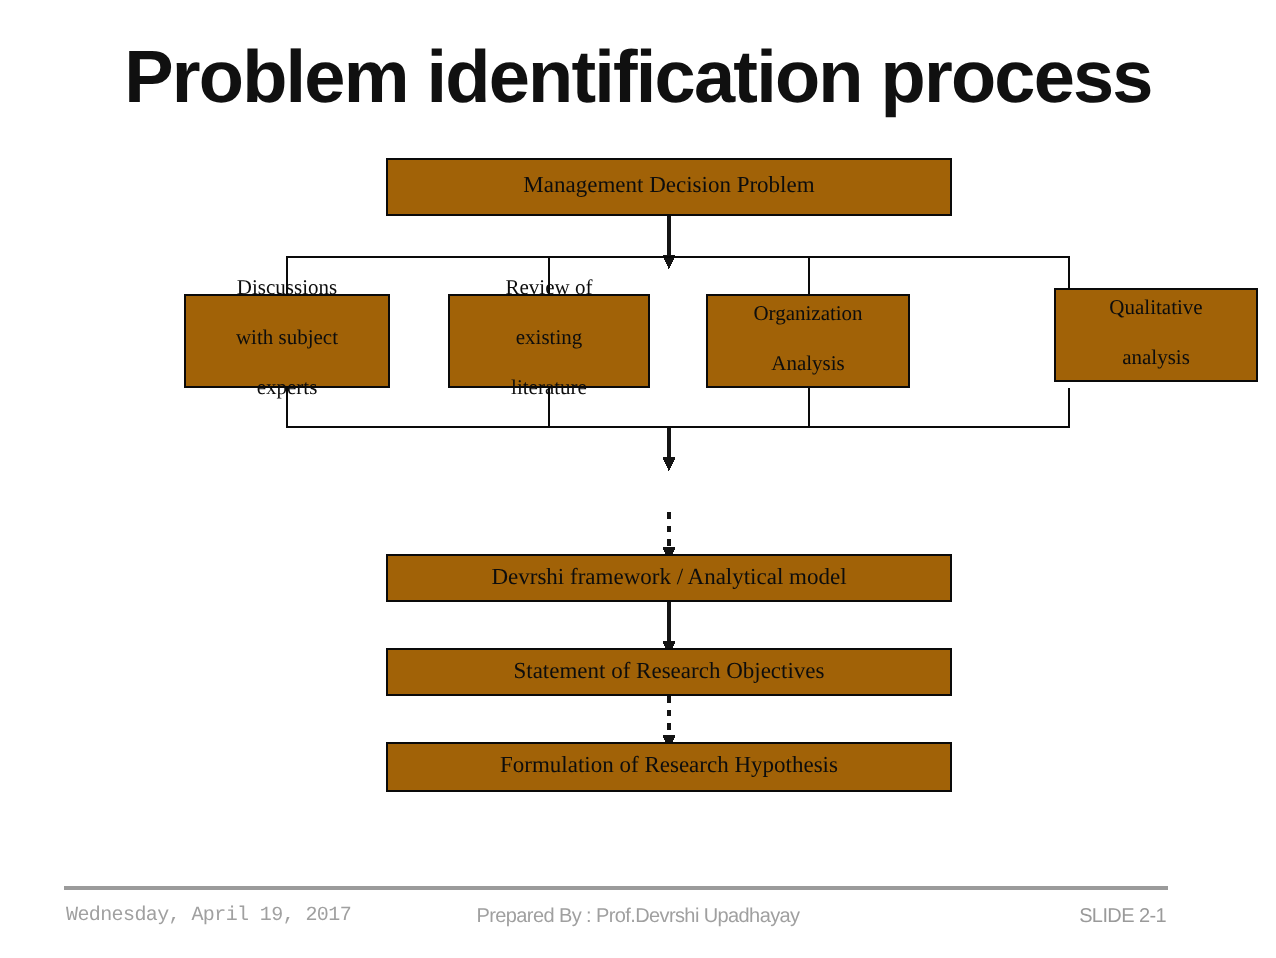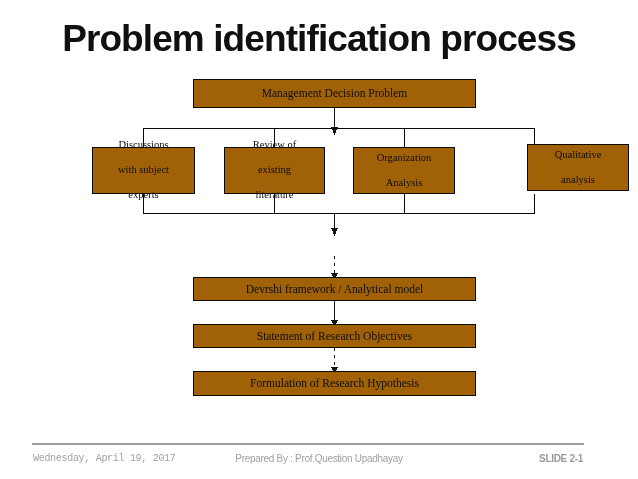--- a/index.html
+++ b/index.html
@@ -113,21 +113,21 @@
     width: 638px;
     height: 18px;
     font-family: "Liberation Sans", "DejaVu Sans", sans-serif;
     font-size: 10px;
     line-height: 18px;
     color: #a0a0a0;
     letter-spacing: -0.3px;
   }
   .footer-left   { position: absolute; left: 33px;  top: 0; white-space: nowrap; font-family: Liberation Mono, monospace; }
   .footer-center { position: absolute; left: 0; top: 0; width: 638px; text-align: center; white-space: nowrap; }
-  .footer-right  { position: absolute; right: 55px; top: 0; white-space: nowrap; font-weight: bold; color: #9a9a9a; }
+  .footer-right  { position: absolute; right: 55px; top: 0; white-space: nowrap; font-weight: normal; color: #9a9a9a; }
 </style>
 </head>
 <body>
 
 <div id="slide">
 
   <div class="slide-title">Problem identification process</div>
 
   <div class="diagram">
 
@@ -221,17 +221,17 @@
     <div class="node node-wide" id="node-frh">
       <span>Formulation of Research Hypothesis</span>
     </div>
 
   </div>
 
   <div class="footer-rule"></div>
 
   <div class="footer">
     <div class="footer-left">Wednesday, April 19, 2017</div>
-    <div class="footer-center">Prepared By : Prof.Question Upadhayay</div>
+    <div class="footer-center">Prepared By : Prof.Devrshi Upadhayay</div>
     <div class="footer-right">SLIDE 2-1</div>
   </div>
 
 </div>
 
 </body></html>

